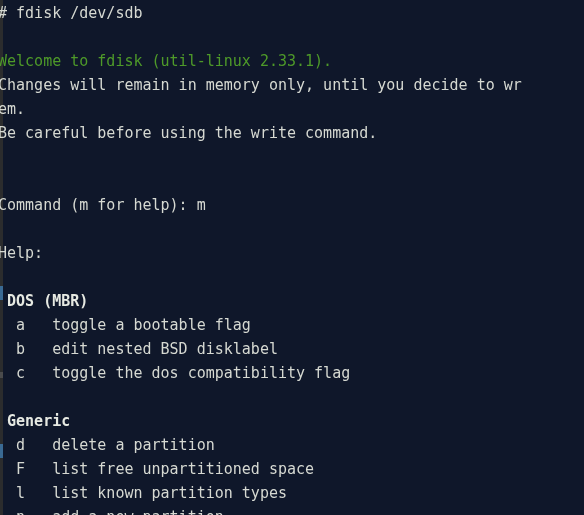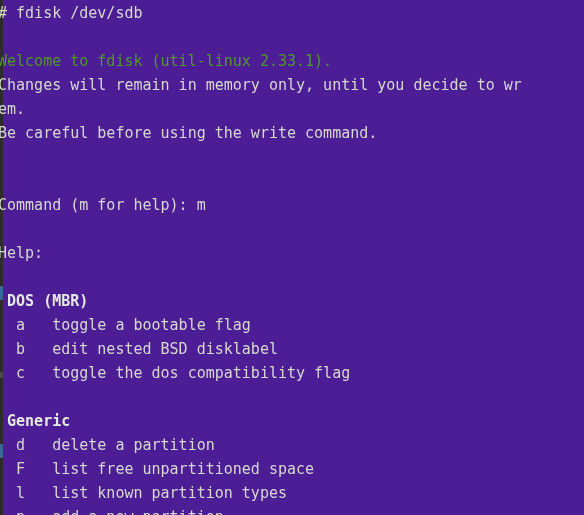--- a/index.html
+++ b/index.html
@@ -4,21 +4,21 @@
 <style>
   html, body {
     margin: 0;
     padding: 0;
     background: #2f3031;
   }
   #terminal {
     position: relative;
     width: 584px;
     height: 515px;
-    background: #4c1d95;
+    background: #0f172a;
     overflow: hidden;
     font-family: "DejaVu Sans Mono", "Liberation Mono", monospace;
     font-size: 15px;
     line-height: 24px;
     color: #d6d9d2;
     -webkit-font-smoothing: antialiased;
   }
   
   .edge-strip {
     position: absolute;

